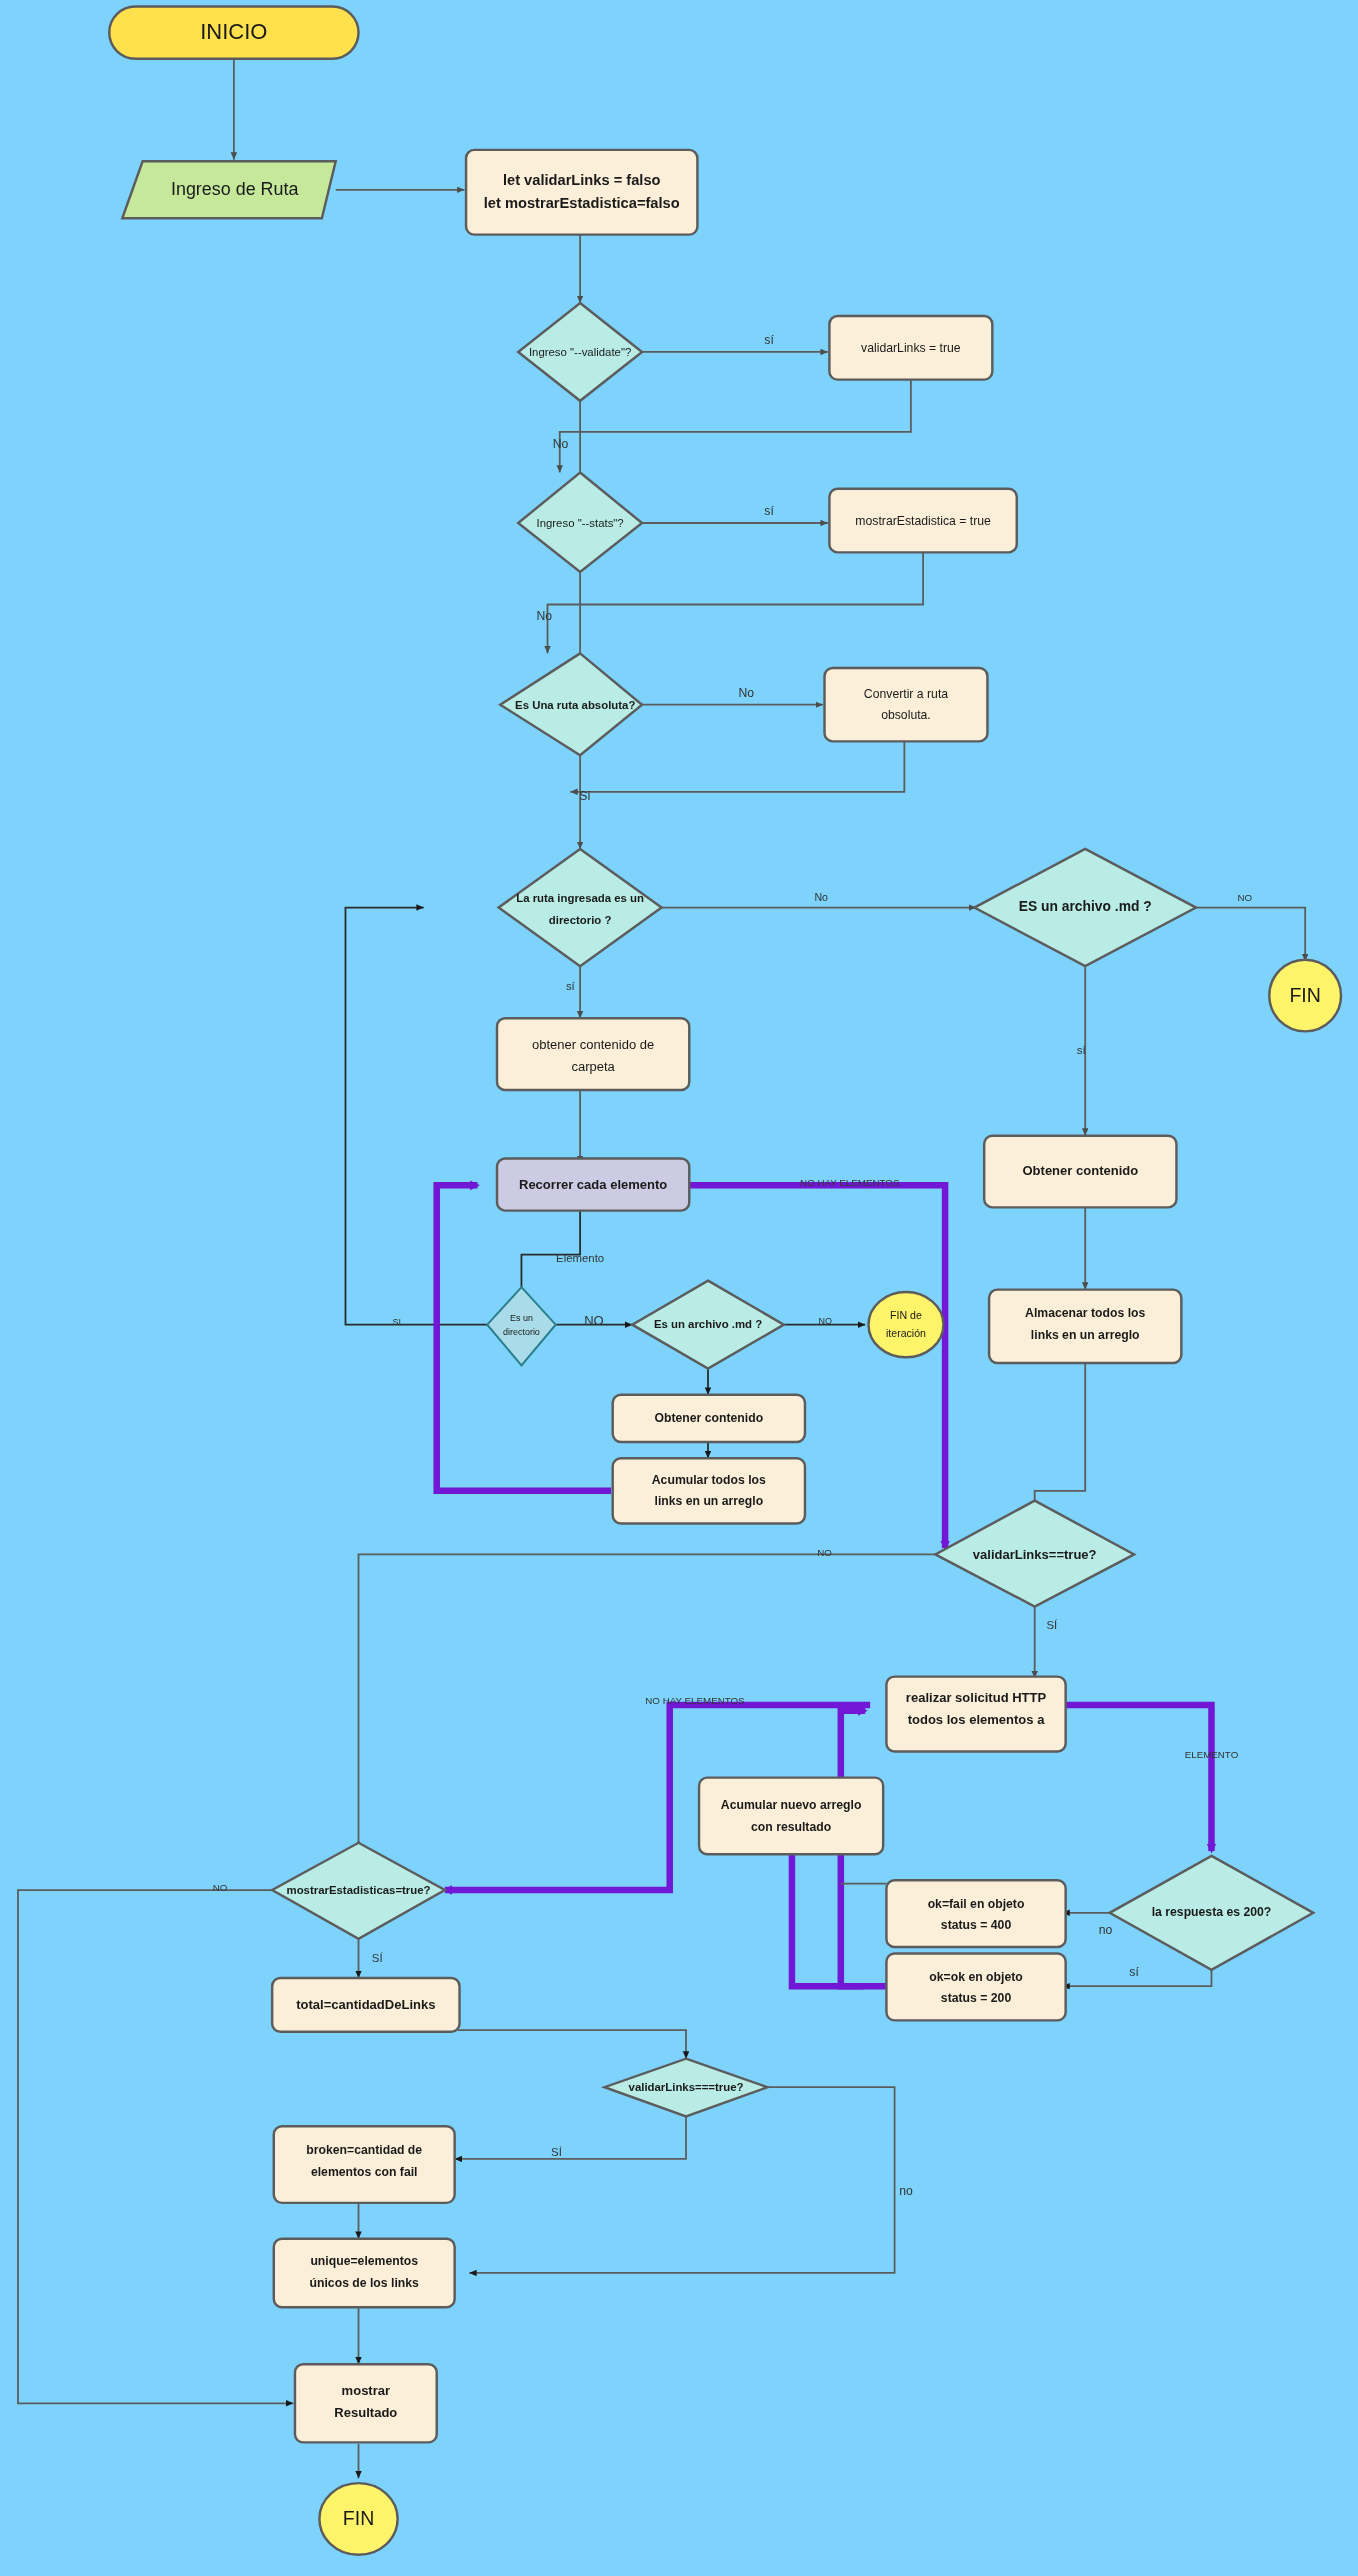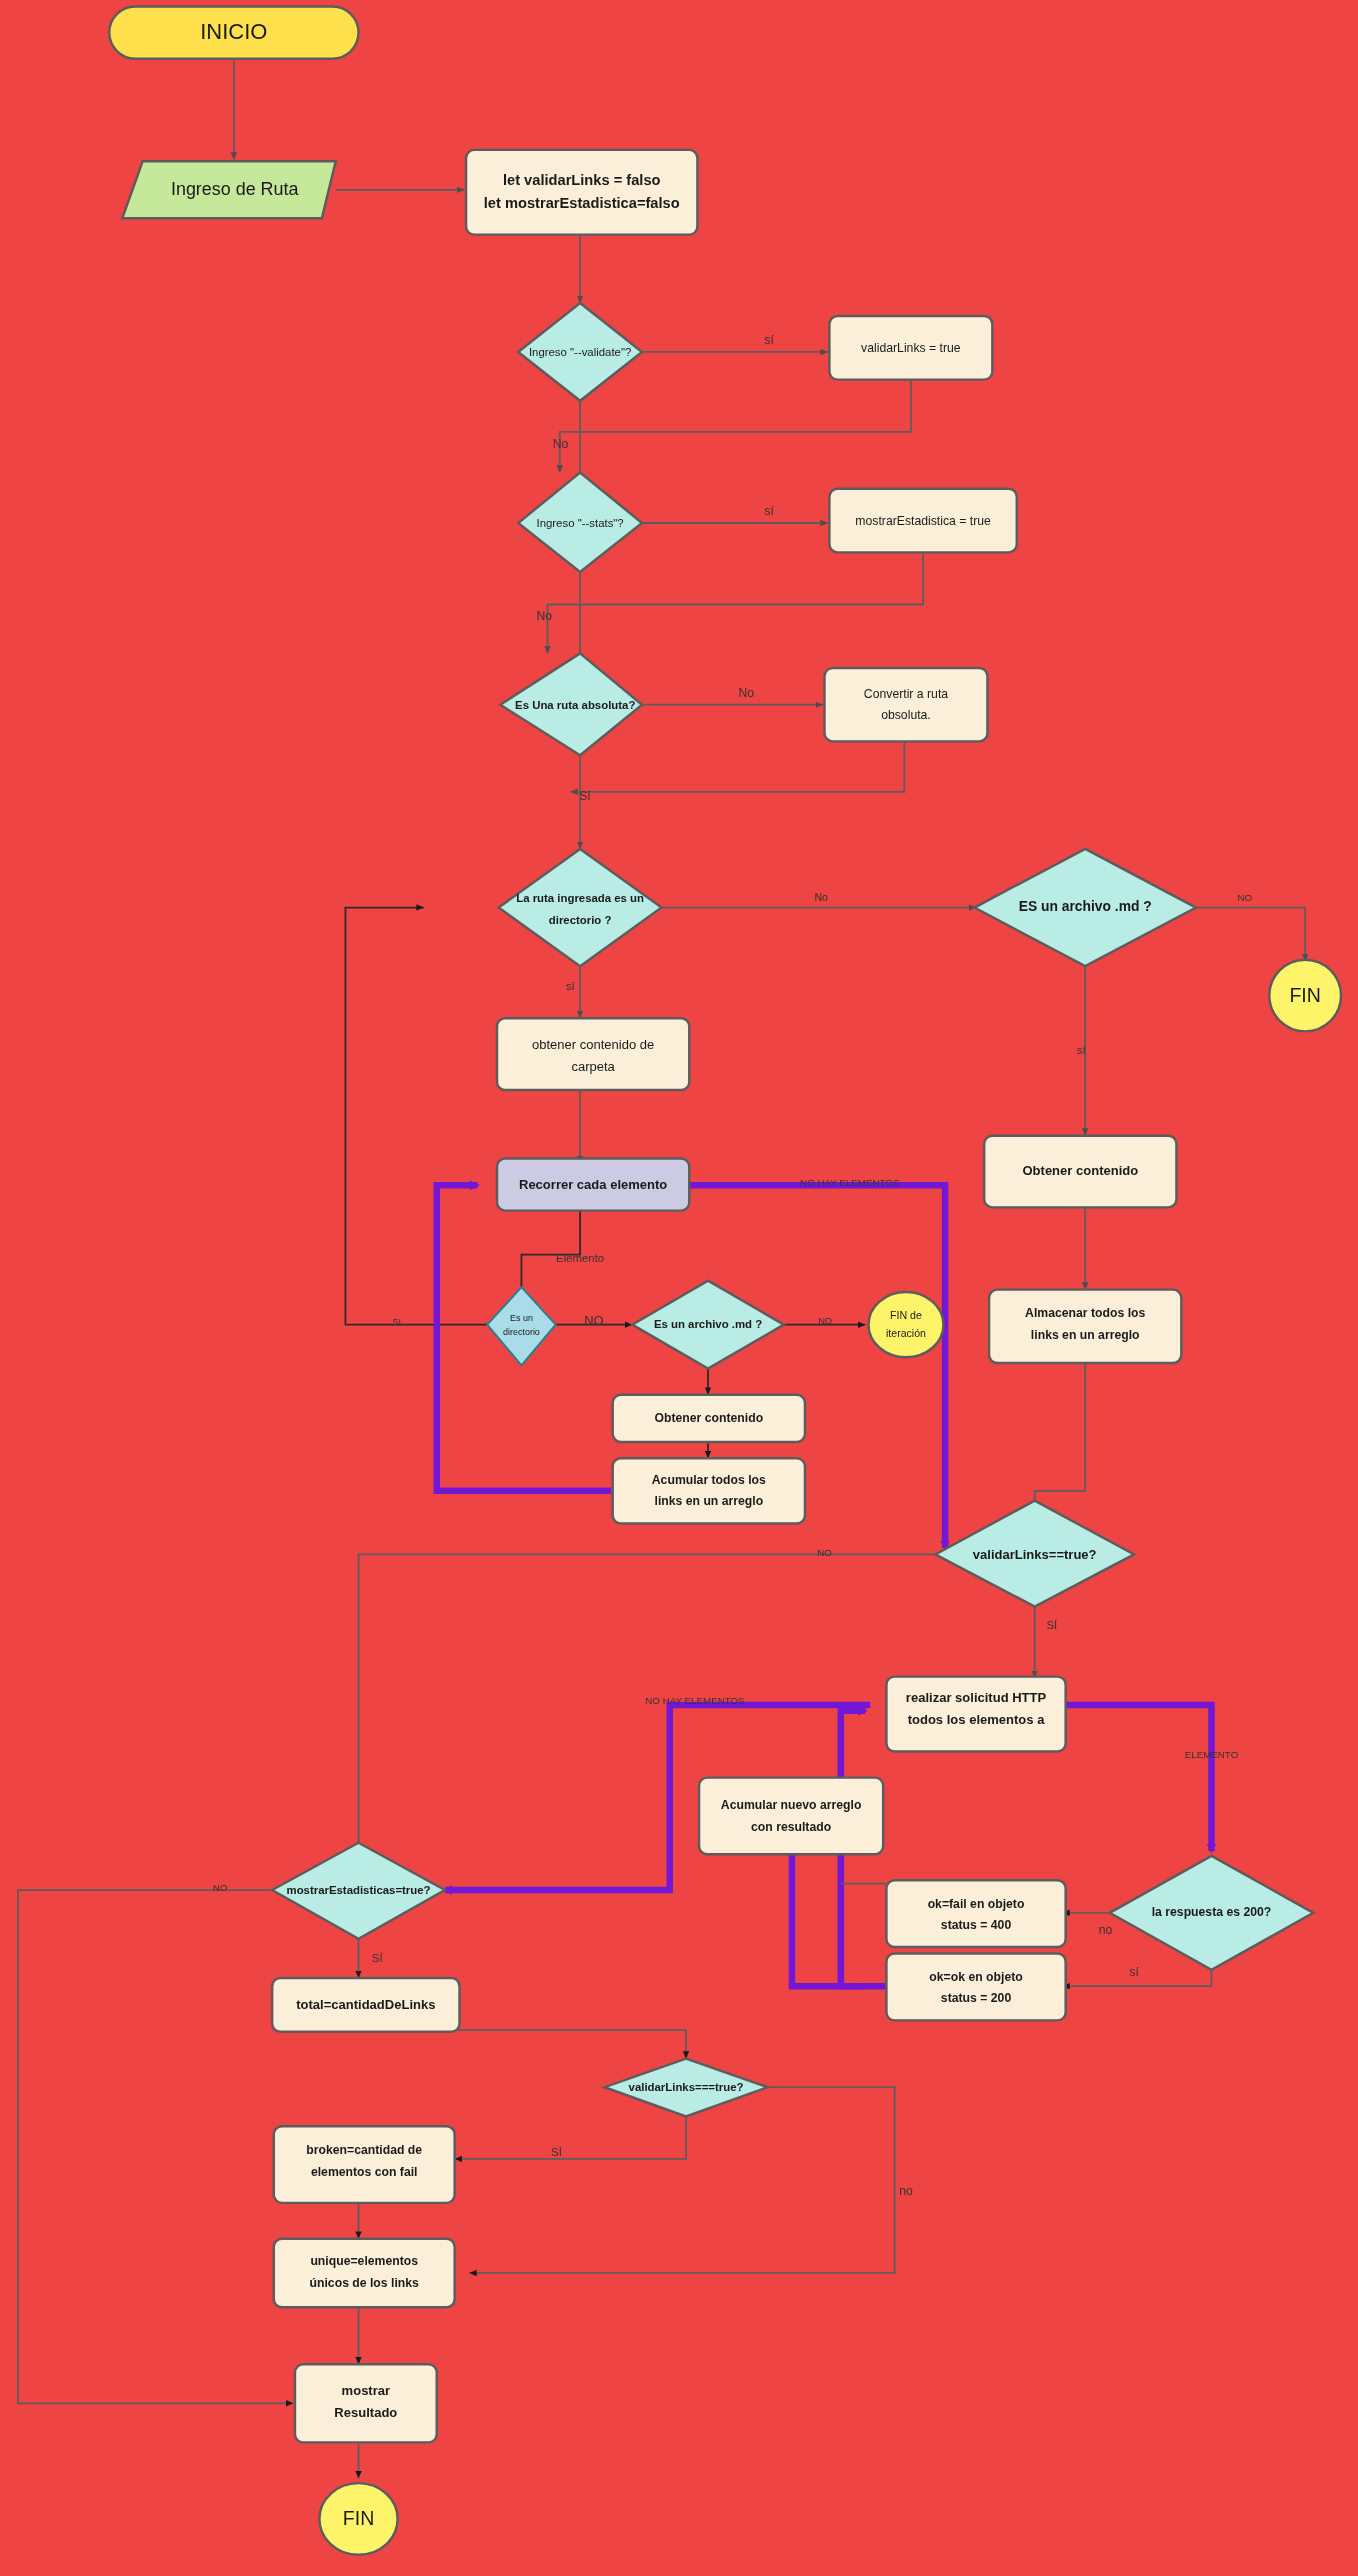--- a/index.html
+++ b/index.html
@@ -1,17 +1,17 @@
 <!DOCTYPE html>
 <html style="font-size:13px"><head>
 <meta charset="utf-8">
 <style>
   html,body{margin:0;padding:0;background:#ffffff;}
   body{font-family:"Liberation Sans",sans-serif;}
-  #canvas{position:relative;width:1359px;height:2576px;background:#ef4444;overflow:hidden;}
+  #canvas{position:relative;width:1359px;height:2576px;background:#7dd3fc;overflow:hidden;}
   svg{position:absolute;top:0;left:0;width:1359px;height:2576px;}
   .nodeText{font-family:"Liberation Sans",sans-serif;fill:#1a1a1a;text-anchor:middle;dominant-baseline:middle;}
   .edgeLabel{font-family:"Liberation Sans",sans-serif;fill:#333333;text-anchor:middle;dominant-baseline:middle;}
   .shp{stroke:#5c5c5c;stroke-width:3;}
   .edge{fill:none;stroke:#5c5c5c;stroke-width:2.2;}
   .edgeThin{fill:none;stroke:#2b2b2b;stroke-width:2.2;}
   .edgePurple{fill:none;stroke:#7317d6;stroke-width:8;}
 </style>
 </head>
 <body>

